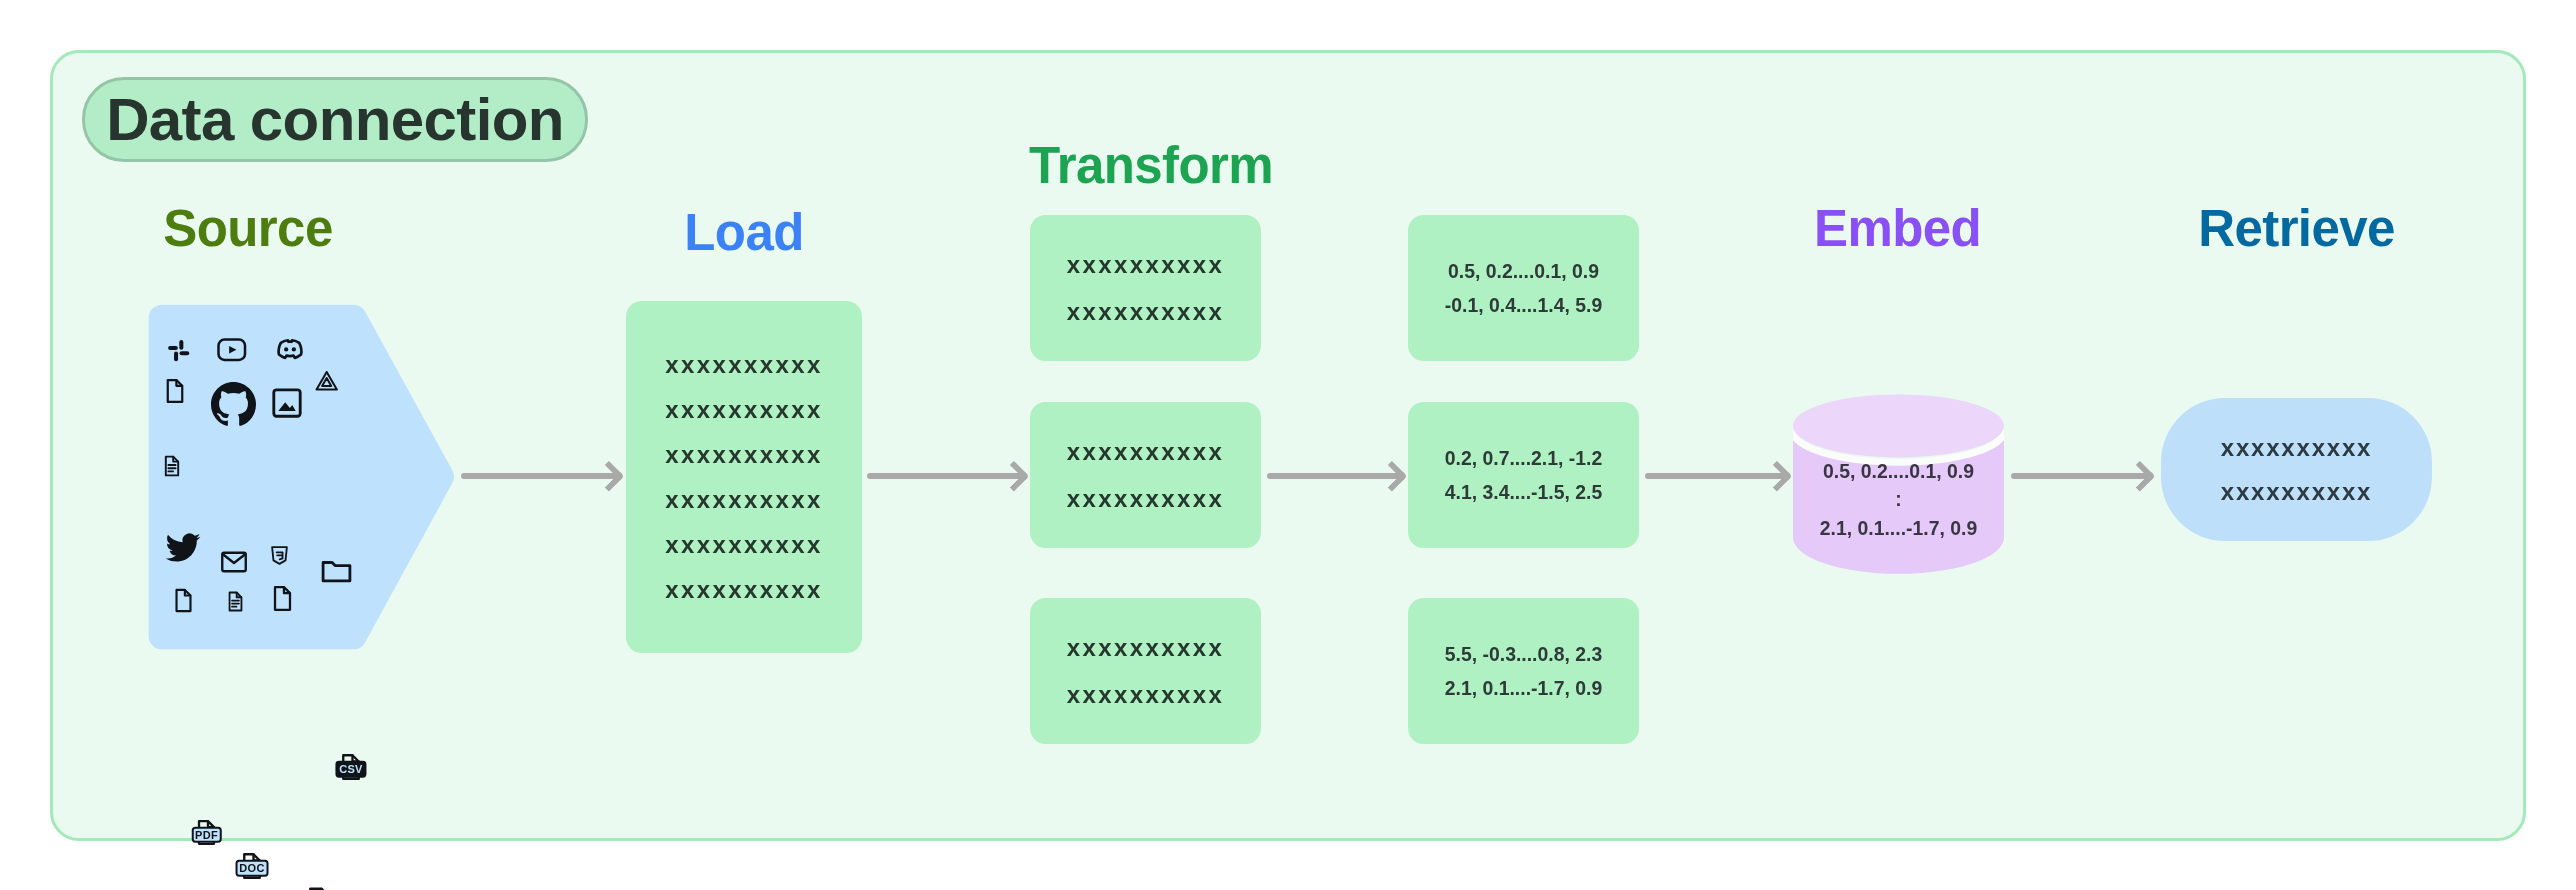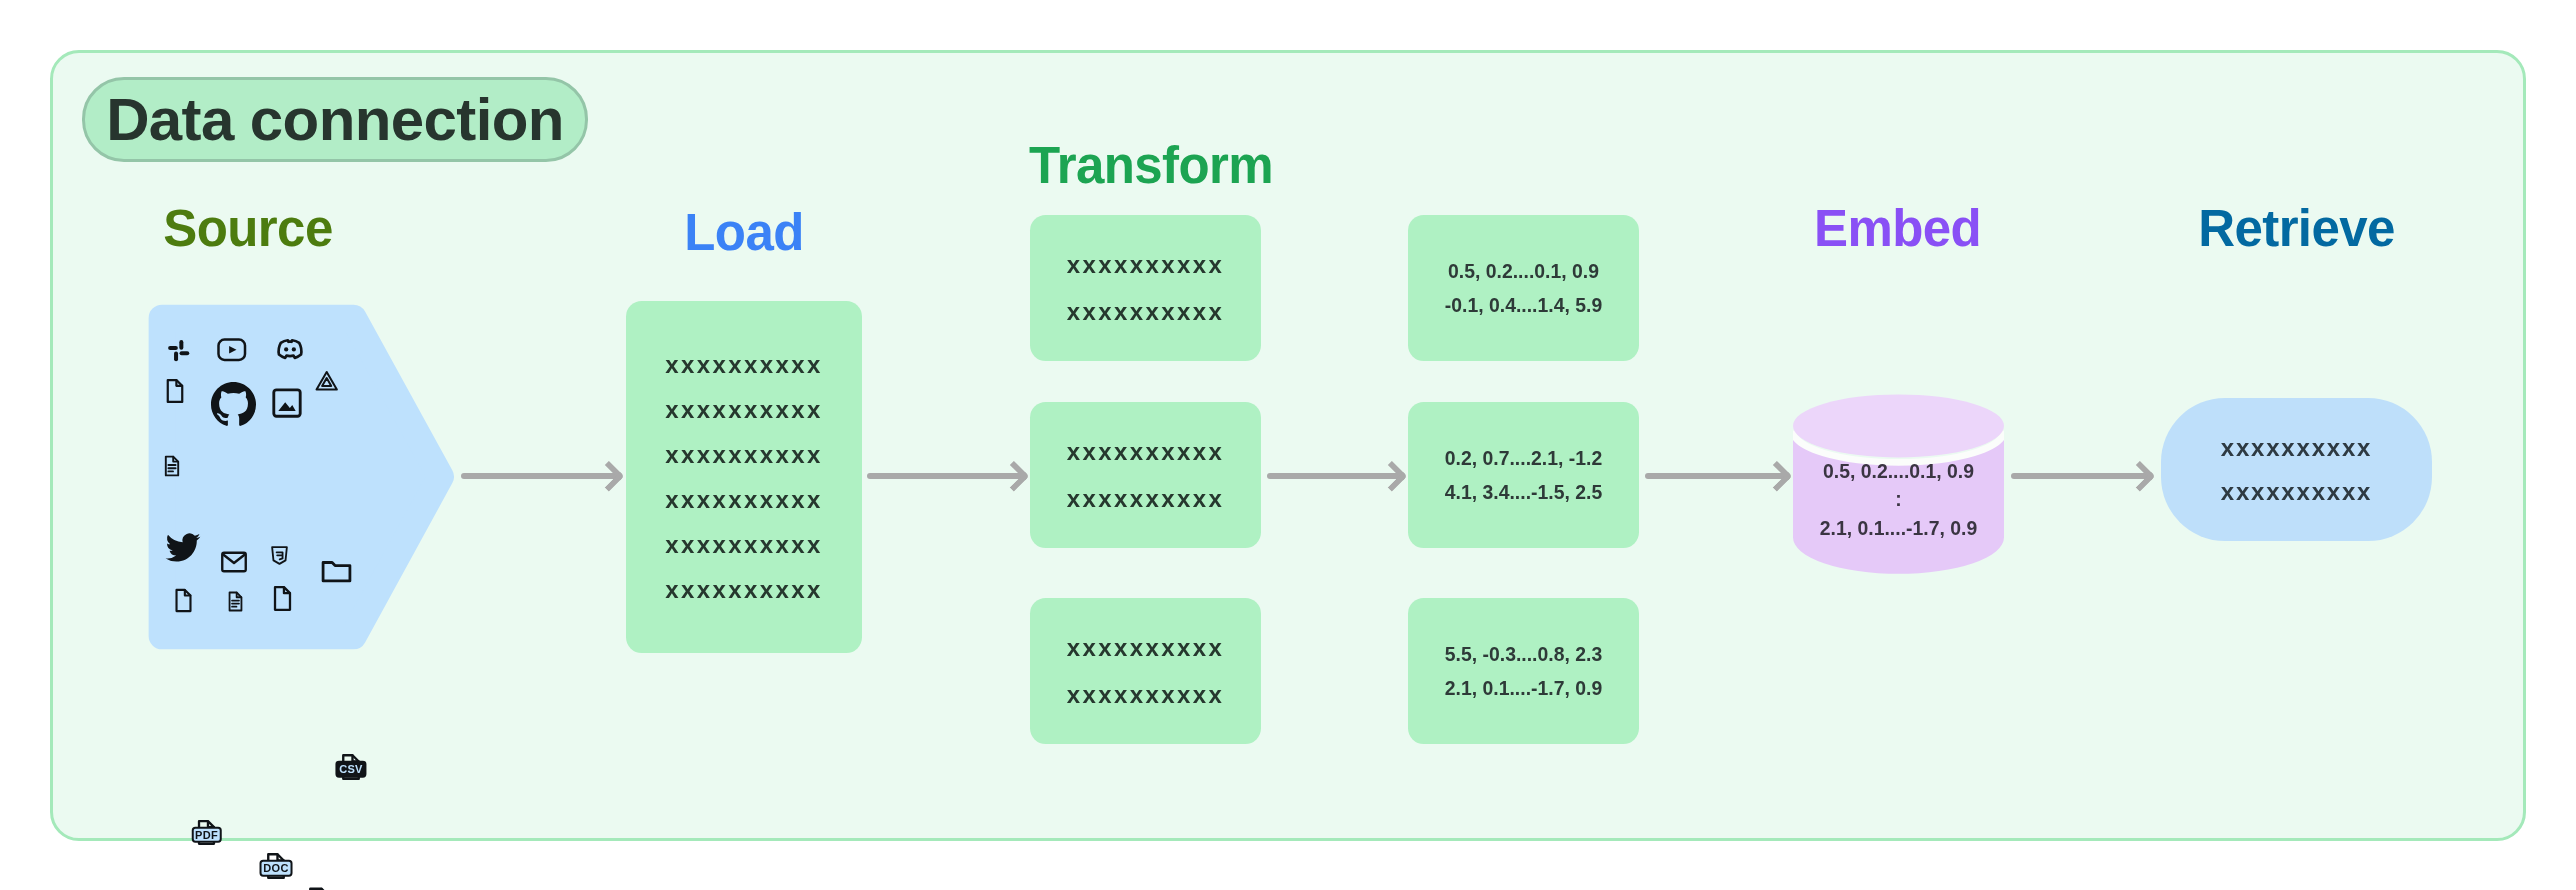--- a/index.html
+++ b/index.html
@@ -126,21 +126,21 @@
           <path d="M5.8 2.6 h7.4 l5 5 V21.4 H5.8 Z" fill="none" stroke="#101418" stroke-width="1.9" stroke-linecap="round" stroke-linejoin="round"></path>
           <path d="M13.2 2.8 v4.8 h4.8" fill="none" stroke="#101418" stroke-width="1.9" stroke-linecap="round" stroke-linejoin="round"></path>
           <path d="M8.4 11 h7.2 M8.4 14.2 h7.2 M8.4 17.4 h4.6" fill="none" stroke="#101418" stroke-width="1.9" stroke-linecap="round" stroke-linejoin="round"></path>
         </svg>
       </div><div class="src-icon fileicon" style="left: 47px; top: 133px; width: 29px; height: 29px;">
         <svg viewBox="0 0 24 24">
           <path d="M5.8 2.6 h7.4 l5 5 V21.4 H5.8 Z" fill="none" stroke="#101418" stroke-width="1.9" stroke-linecap="round" stroke-linejoin="round"></path>
           <path d="M13.2 2.8 v4.8 h4.8" fill="none" stroke="#101418" stroke-width="1.9" stroke-linecap="round" stroke-linejoin="round"></path>
         </svg>
         <span class="banner">PDF</span>
-      </div><div class="src-icon fileicon" style="left: 116px; top: 137px; width: 30px; height: 30px;">
+      </div><div class="src-icon fileicon" style="left: 92px; top: 137px; width: 30px; height: 30px;">
         <svg viewBox="0 0 24 24">
           <path d="M5.8 2.6 h7.4 l5 5 V21.4 H5.8 Z" fill="none" stroke="#101418" stroke-width="1.9" stroke-linecap="round" stroke-linejoin="round"></path>
           <path d="M13.2 2.8 v4.8 h4.8" fill="none" stroke="#101418" stroke-width="1.9" stroke-linecap="round" stroke-linejoin="round"></path>
         </svg>
         <span class="banner">DOC</span>
       </div><div class="src-icon fileicon" style="left: 157px; top: 141px; width: 35px; height: 35px;">
         <svg viewBox="0 0 24 24">
           <path d="M5.8 2.6 h7.4 l5 5 V21.4 H5.8 Z" fill="none" stroke="#101418" stroke-width="1.9" stroke-linecap="round" stroke-linejoin="round"></path>
           <path d="M13.2 2.8 v4.8 h4.8" fill="none" stroke="#101418" stroke-width="1.9" stroke-linecap="round" stroke-linejoin="round"></path>
         </svg>

